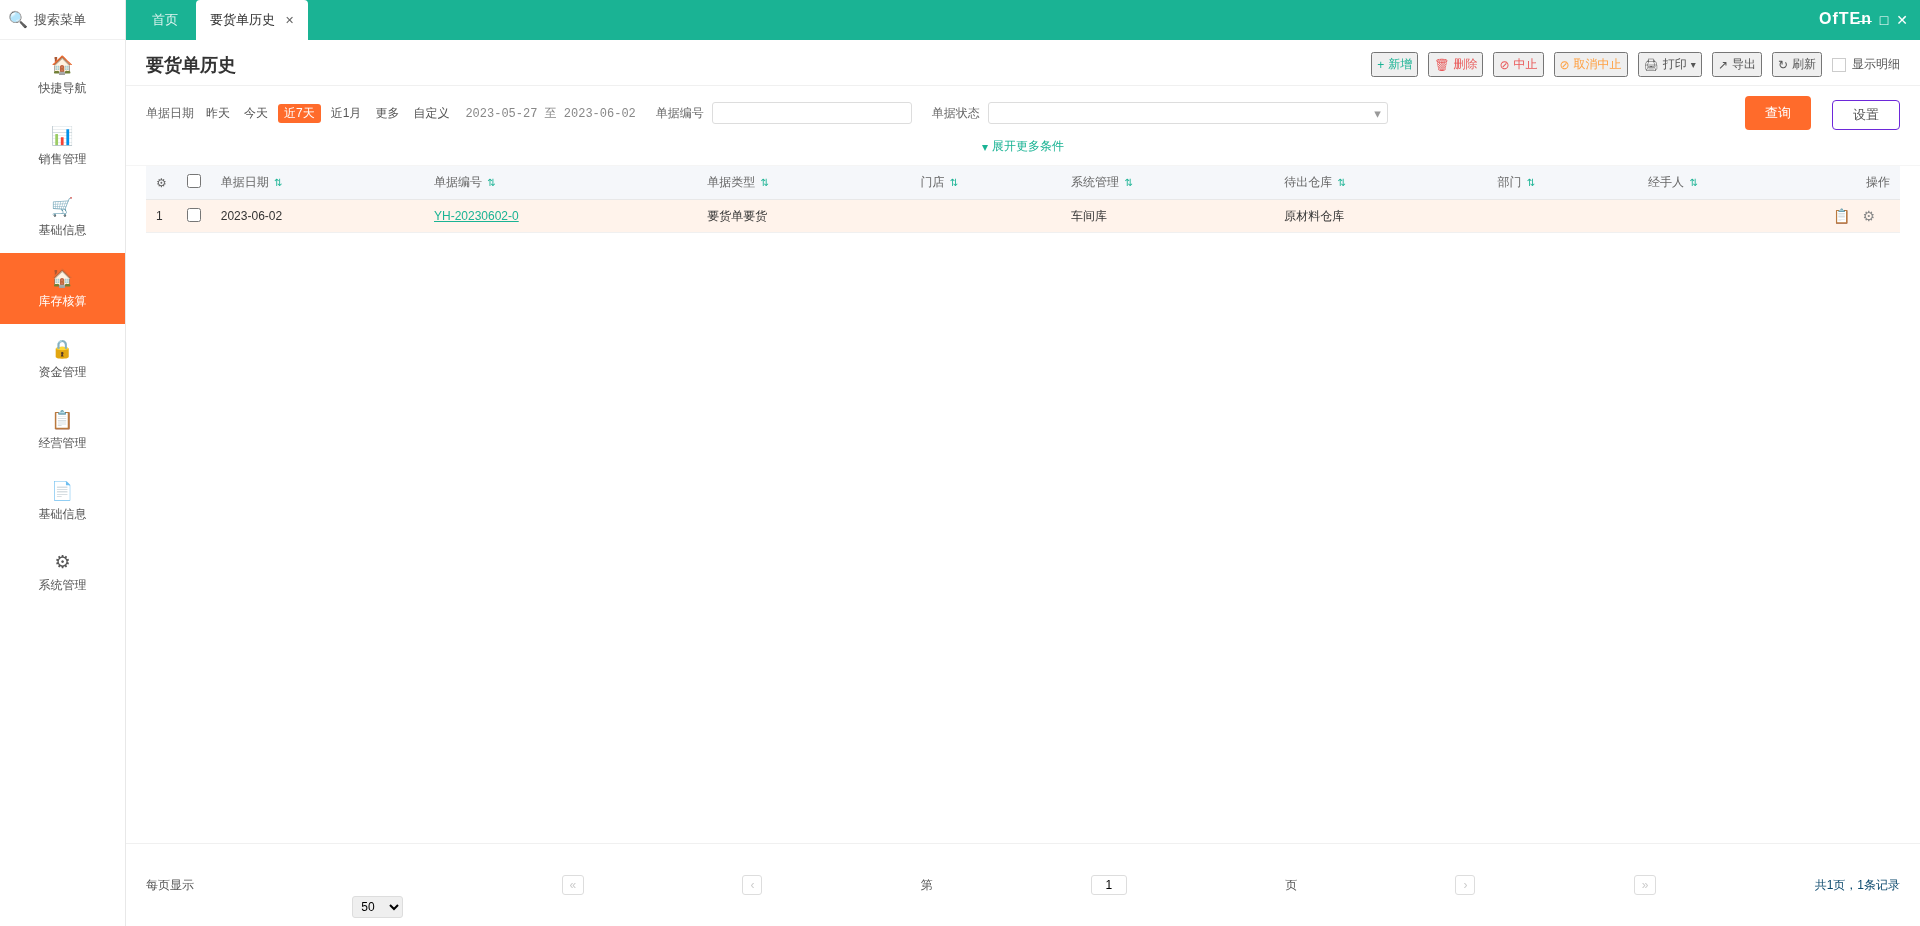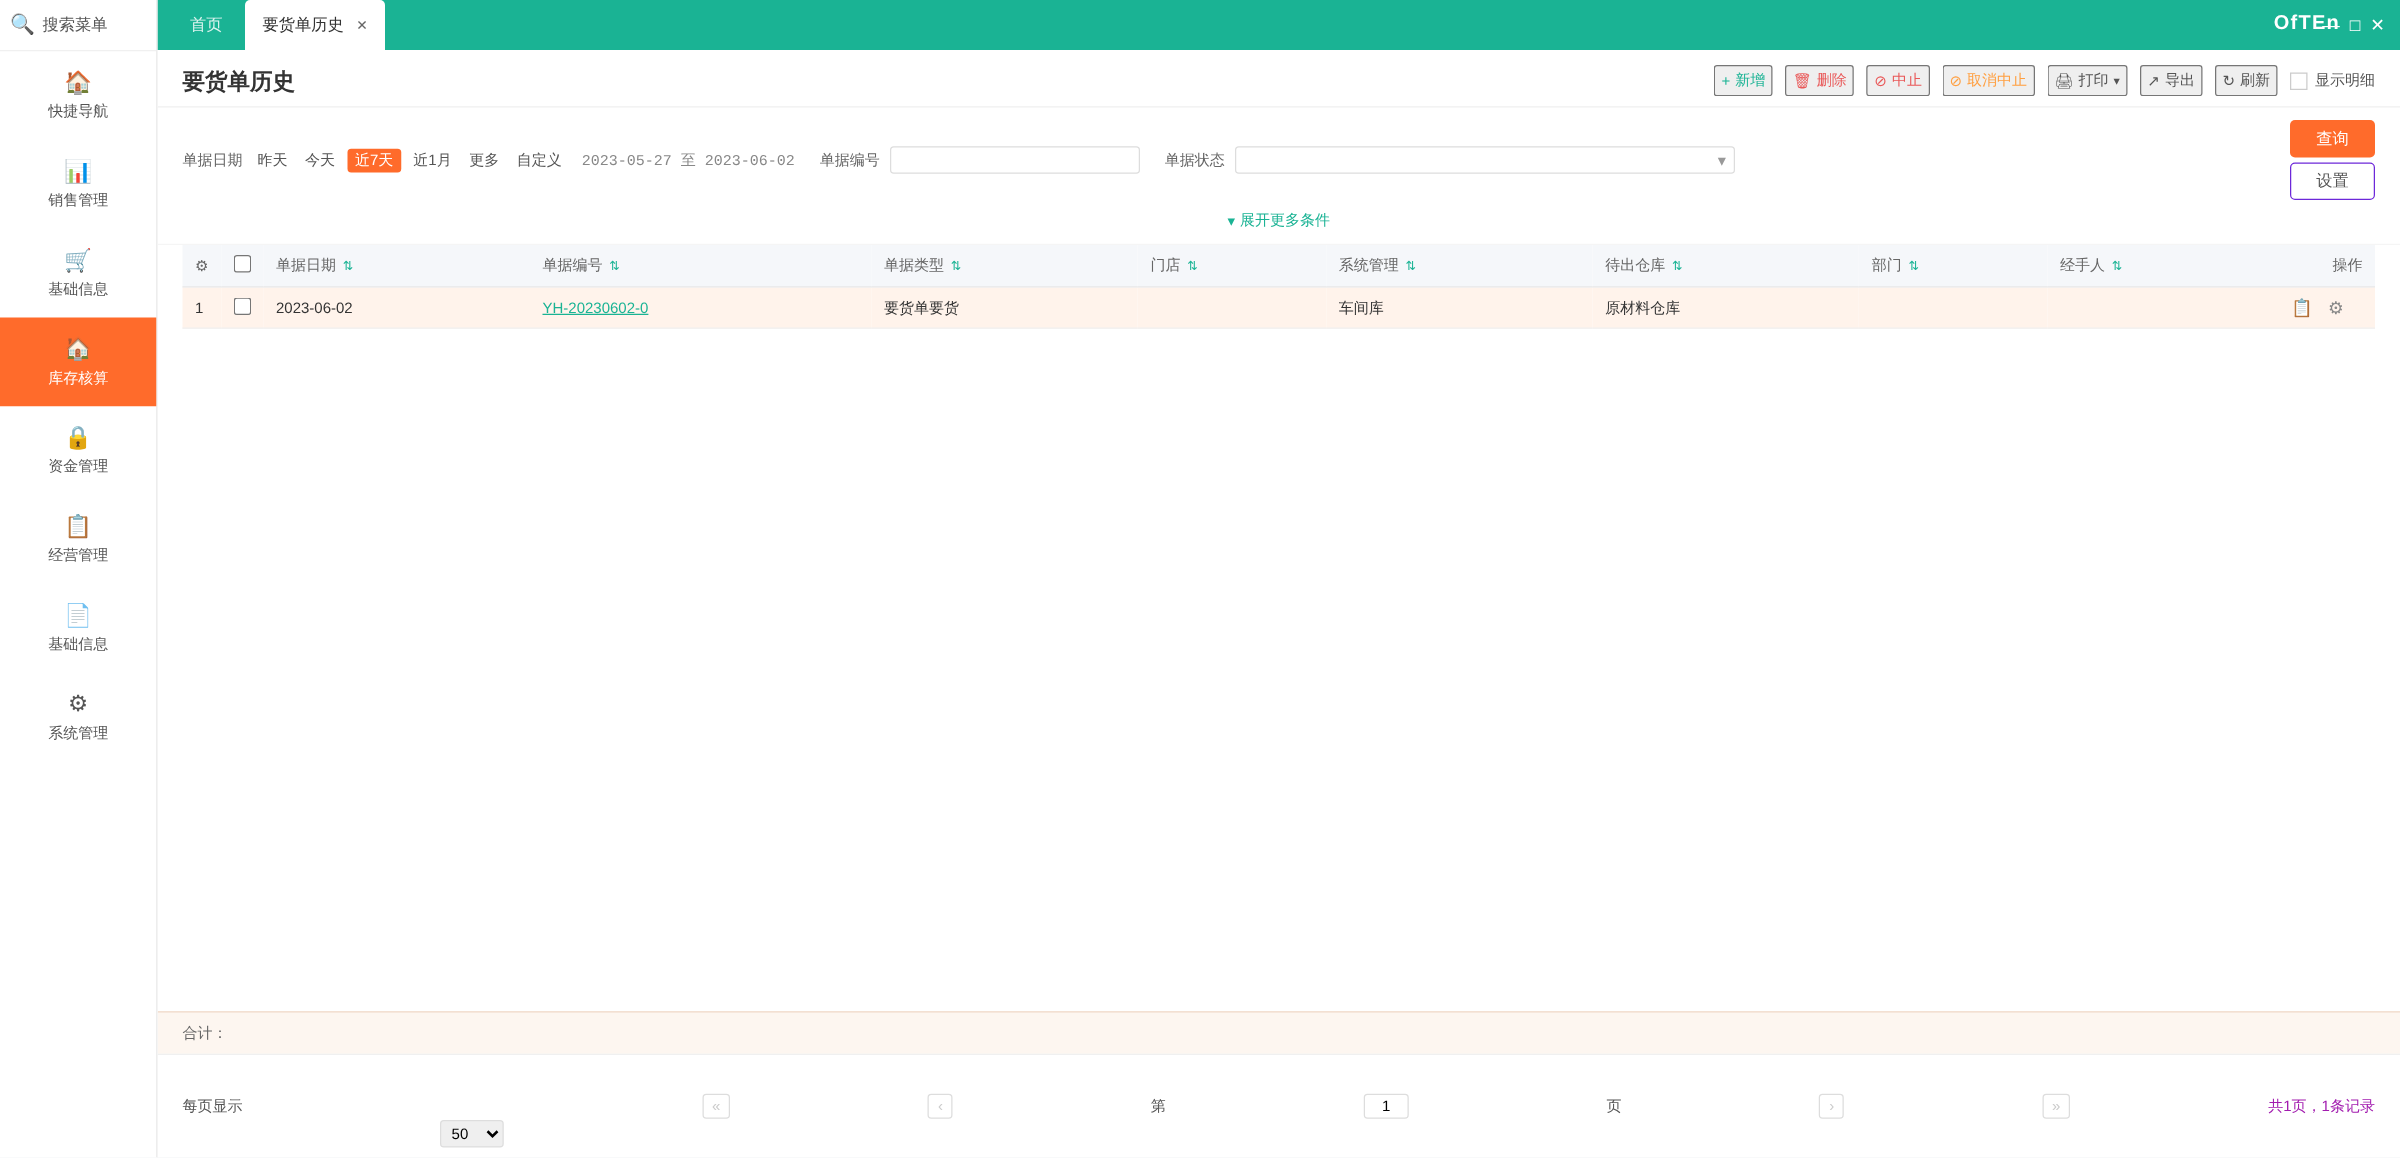--- a/index.html
+++ b/index.html
@@ -55,21 +55,21 @@
     .date-range { font-size: 12px; color: #888; margin-left: 4px; font-family: Liberation Mono, monospace; }
     .filter-input { border: 1px solid #ddd; border-radius: 3px; padding: 3px 8px; font-size: 12px; width: 200px; outline: none; }
     .filter-select-wrapper { display: flex; align-items: center; border: 1px solid #ddd; border-radius: 3px; width: 240px; }
     .filter-select { border: none; outline: none; font-size: 12px; padding: 3px 8px; flex: 1; background: transparent; }
     .filter-select-arrow { padding: 0 6px; color: #999; }
     .expand-more { display: flex; align-items: center; gap: 4px; color: #1ab394; font-size: 12px; cursor: pointer; justify-content: center; margin-top: 4px; }
 
     
     .query-btn { background: #ff6b2b; color: #fff; border: none; border-radius: 4px; padding: 6px 20px; font-size: 13px; cursor: pointer; }
     .setting-btn { background: #fff; color: #555; border: 1px solid #6d28d9; border-radius: 4px; padding: 5px 20px; font-size: 13px; cursor: pointer; margin-top: 4px; }
-    .btn-group { display: flex; flex-direction: column; gap: 0; }
+    .btn-group { display: flex; flex-direction: row; gap: 21px; }
 
     
     .table-area { flex: 1; overflow: auto; padding: 0 20px; }
     .data-table { width: 100%; border-collapse: collapse; font-size: 12px; }
     .data-table thead tr { background: #f5f7fa; }
     .data-table th { padding: 8px 10px; text-align: left; color: #666; font-weight: normal; border-bottom: 1px solid #e8e8e8; white-space: nowrap; }
     .data-table td { padding: 7px 10px; border-bottom: 1px solid #f0f0f0; white-space: nowrap; }
     .data-table tbody tr.highlighted { background: #fff3eb; }
     .col-sort { color: #1ab394; margin-left: 2px; font-size: 10px; }
     .link-text { color: #1ab394; cursor: pointer; text-decoration: underline; }
@@ -81,21 +81,21 @@
 
     
     .table-footer-summary { padding: 8px 20px; background: #fdf6f0; border-top: 1px solid #f0d8c8; font-size: 12px; color: #666; }
 
     
     .pagination { display: flex; align-items: center; justify-content: space-between; padding: 8px 20px; border-top: 1px solid #f0f0f0; gap: 8px; font-size: 12px; color: #555; }
     .pagination-select { border: 1px solid #ddd; border-radius: 3px; padding: 2px 4px; font-size: 12px; margin-top: 44px; }
     .pagination-btn { border: 1px solid #ddd; background: #fff; border-radius: 3px; padding: 2px 7px; cursor: pointer; font-size: 12px; color: #555; }
     .pagination-btn.disabled { color: #ccc; cursor: not-allowed; }
     .pagination-input { border: 1px solid #ddd; border-radius: 3px; padding: 2px 6px; font-size: 12px; width: 36px; text-align: center; }
-    .page-info { color: #a21caf; }
+    .page-info { color: #0c4a6e; }
 
     
     .brand-logo { position: absolute; right: 48px; top: 10px; font-size: 16px; font-weight: bold; color: #fff; letter-spacing: 1px; }
   </style>
 </head>
 <body>
 
 <div class="app-container">
 
   <div class="sidebar">
@@ -299,23 +299,20 @@
                 <div class="row-ops">
                   <span class="row-op-btn" title="编辑">📋</span>
                   <span class="row-op-btn" title="更多">⚙</span>
                 </div>
               </td>
             </tr>
           </tbody>
         </table>
       </div>
 
-      <div class="table-footer-summary">
-        <span>合计：</span>
-      </div>
 
       <div class="pagination">
         <span>每页显示</span>
         <select class="pagination-select">
           <option value="20">20</option>
           <option value="50" selected="">50</option>
           <option value="100">100</option>
           <option value="200">200</option>
         </select>
         <button class="pagination-btn disabled">«</button>

